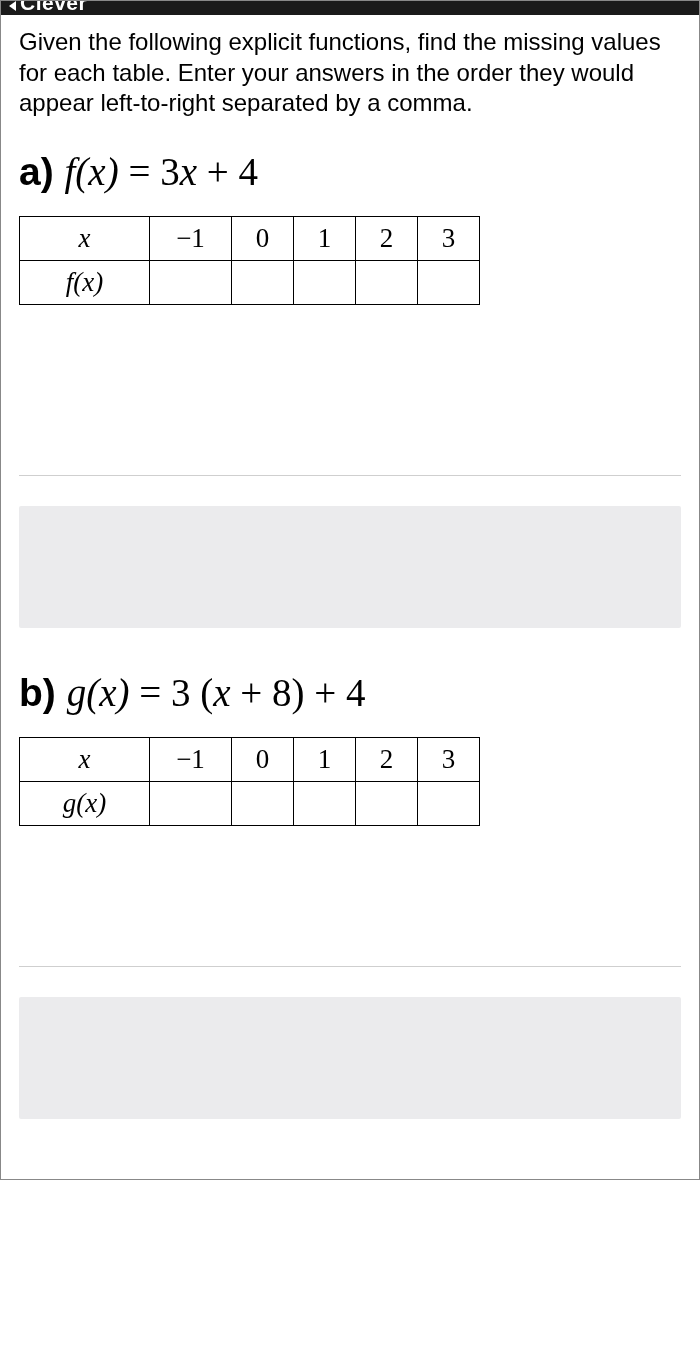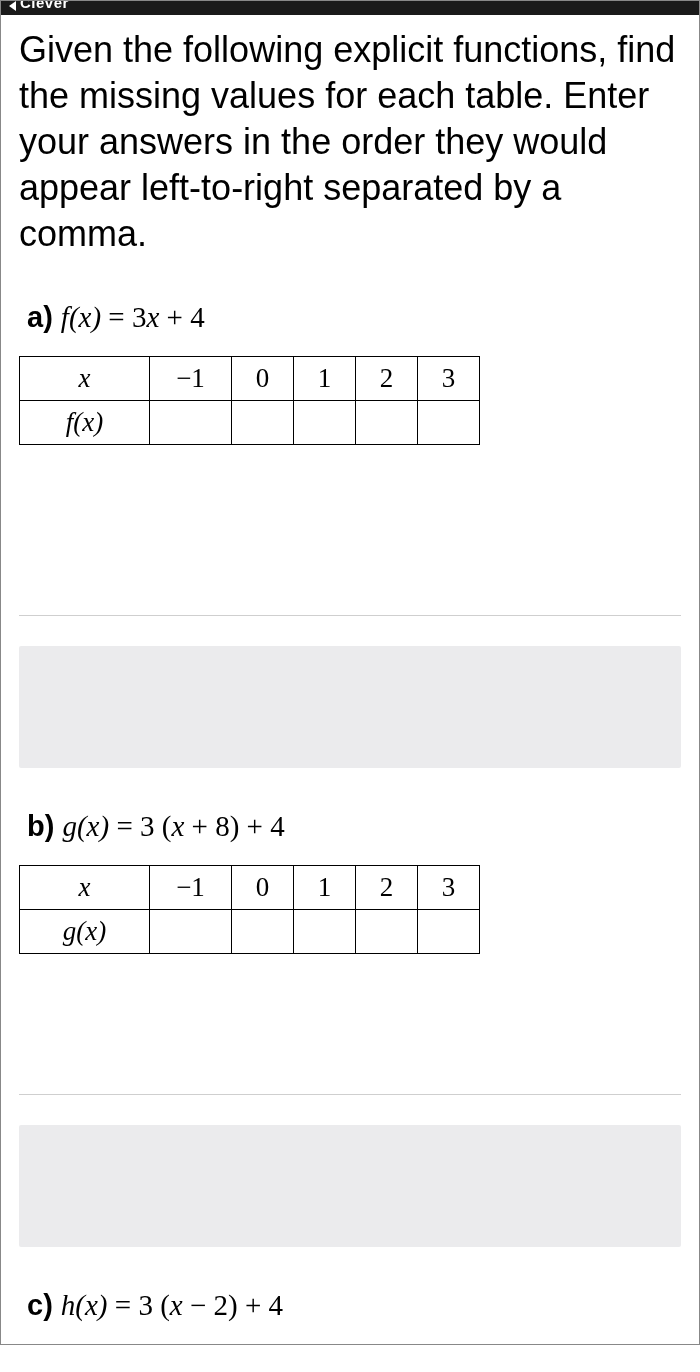--- a/index.html
+++ b/index.html
@@ -11,21 +11,21 @@
     color: #000;
     width: 700px;
   }
   .page {
     width: 700px;
     border: 1px solid #888;
   }
   .clever-bar {
     background: #1a1a1a;
     color: #fff;
-    font-size: 15px;
+    font-size: 21px;
     padding: 0 8px 2px 8px;
     height: 14px;
     line-height: 14px;
     overflow: hidden;
     display: flex;
     align-items: center;
     gap: 4px;
   }
   .clever-bar .tri {
     display: inline-block;
@@ -38,28 +38,28 @@
   .clever-bar .brand {
     font-weight: 700;
     letter-spacing: 0.5px;
     position: relative;
     top: -4px;
   }
   .content {
     padding: 12px 18px 18px 18px;
   }
   .instructions {
-    font-size: 36px;
+    font-size: 24px;
     line-height: 1.28;
-    margin: 0 0 44px 0;
+    margin: 0 0 30px 0;
   }
   .problem-label {
-    font-size: 29px;
+    font-size: 39px;
     font-family: "Times New Roman", Times, serif;
-    margin: 0 0 22px 8px;
+    margin: 0 0 22px 0;
     white-space: nowrap;
   }
   .problem-label .prefix {
     font-family: Arial, Helvetica, sans-serif;
     font-weight: 700;
   }
   .problem-label i { font-style: italic; }
   table.func {
     border-collapse: collapse;
     margin: 0 0 20px 0;
@@ -161,18 +161,15 @@
         <td class="val"></td>
         <td class="val"></td>
       </tr>
     </tbody>
       </table>
 
     <div class="spacer-md"></div>
     <hr class="divider">
     <div class="answer-box"></div>
 
-    <p class="problem-label" style="margin-bottom:4px;">
-      <span class="prefix">c) </span><i>h(x)</i><span> = </span><span><span>3 (</span><i>x</i><span> − 2) + 4</span></span>
-    </p>
 
   </div>
 </div>
 
 </body></html>

